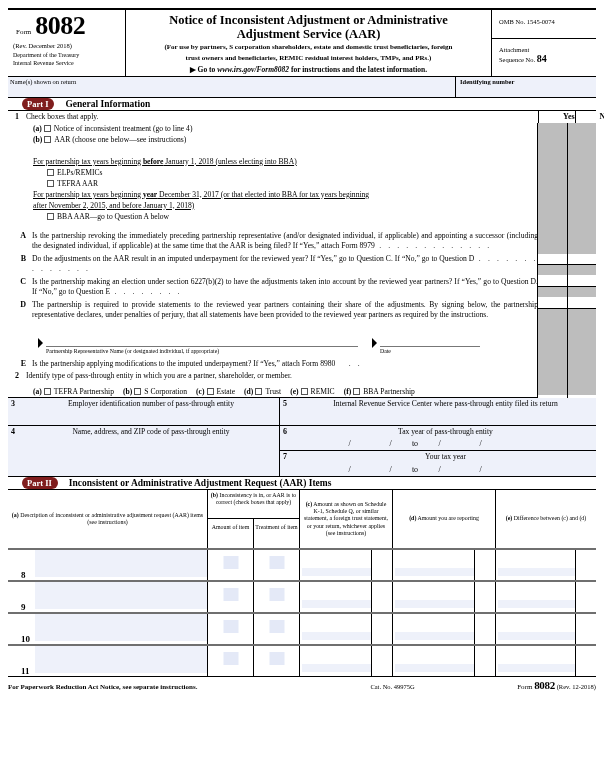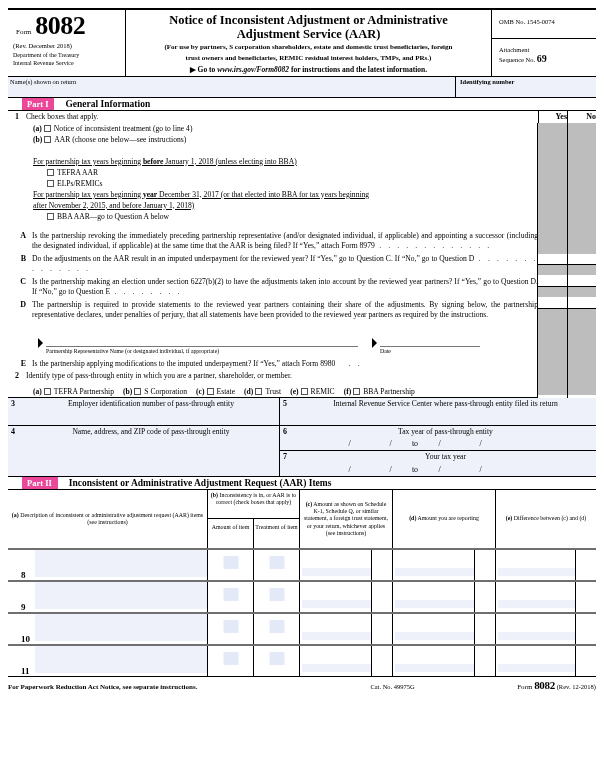--- a/index.html
+++ b/index.html
@@ -127,47 +127,49 @@
     box-sizing:border-box;
   }
 
   
   .partbar{
     display:flex;align-items:center;
     height:12px;
     border-bottom:1.5px solid #000;
   }
   .partbar .tag{
-    background:#ec4899;color:#fff;
+    background:#7f1d1d;color:#fff;
     font-size:8.5px;font-weight:bold;
     padding:1px 6px 1px 5px;
     line-height:10px;
     margin-left:14px;
+    border-radius:6px;
   }
   .partbar .ttl{
     font-size:9.5px;font-weight:bold;
     margin-left:11px;
   }
 
   
   .p1{
     position:relative;
     border-bottom:1.5px solid #000;
   }
   .ynhead{
     position:absolute;right:0;top:0;
     width:58px;height:12px;
     display:flex;
     border-left:1px solid #000;
     box-sizing:border-box;
   }
   .ynhead div{
-    flex:1;text-align:right;
+    flex:1;text-align:left;
     font-size:8px;font-weight:bold;
     line-height:12px;
+    margin-left:24px;
   }
   .ynhead div:first-child{border-right:1px solid #000;}
 
   
   .ynstrip{
     position:absolute;
     right:0;top:12px;
     width:58px;
     border-left:1px solid #000;
   }
@@ -448,21 +450,21 @@
       <div class="hdr-sub">(For use by partners, S corporation shareholders, estate and domestic trust beneficiaries, foreign</div>
       <div class="hdr-sub">trust owners and beneficiaries, REMIC residual interest holders, TMPs, and PRs.)</div>
       <div class="hdr-goto"><span>▶ Go to </span><span class="i b">www.irs.gov/Form8082</span><span> for instructions and the latest information.</span></div>
     </div>
 
     <div class="hdr-right">
       <div class="hdr-omb">OMB No. 1545-0074</div>
       <div class="hdr-att">
         <span>Attachment</span><br>
         <span>Sequence No.</span>
-        <span class="seq">69</span>
+        <span class="seq">84</span>
       </div>
     </div>
   </div>
 
   <div class="namerow">
     <div class="l shade"><span>Name(s) shown on return</span></div>
     <div class="r shade"><span>Identifying number</span></div>
   </div>
 
   <div class="partbar">
@@ -522,22 +524,22 @@
       <div class="sub">
         <span class="lbl">(a)</span><span class="cb"></span><span>Notice of inconsistent treatment (go to line 4)</span>
       </div>
 
       <div class="sub">
         <span class="lbl">(b)</span><span class="cb"></span><span>AAR (choose one below—see instructions)</span>
       </div>
 
       <div class="para-ul" style="margin-top:11px"><span>For partnership tax years beginning </span><span class="b">before</span><span> January 1, 2018 (unless electing into BBA)</span></div>
 
+      <div class="indent2"><span class="cb"></span><span>ELPs/REMICs</span></div>
       <div class="indent2"><span class="cb"></span><span>TEFRA AAR</span></div>
-      <div class="indent2"><span class="cb"></span><span>ELPs/REMICs</span></div>
 
       <div class="para-ul"><span>For partnership tax years beginning </span><span class="b">year</span><span> December 31, 2017 (or that elected into BBA for tax years beginning</span></div>
       <div class="para-ul">after November 2, 2015, and before January 1, 2018)</div>
 
       <div class="indent2"><span class="cb"></span><span>BBA AAR—go to Question A below</span></div>
 
       <div class="qrow" style="margin-top:9px">
         <span class="ql">A</span>
         <span class="qt"><span>Is the partnership revoking the immediately preceding partnership representative (and/or designated individual, if applicable) and appointing a successor (including the designated individual, if applicable) at the same time that the AAR is being filed? If “Yes,” attach Form 8979</span><span class="lead"> . . . . . . . . . . . . .</span></span>
       </div>

